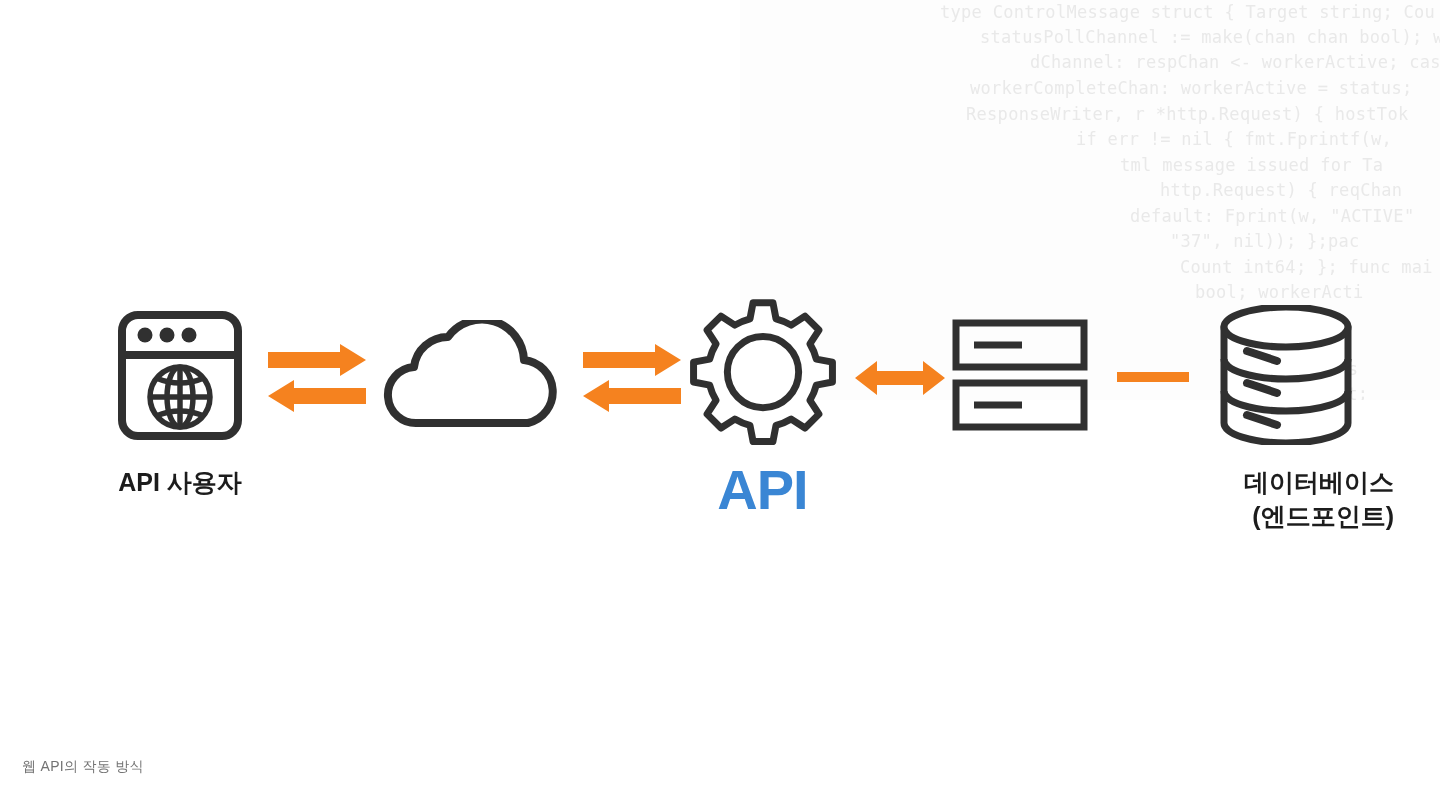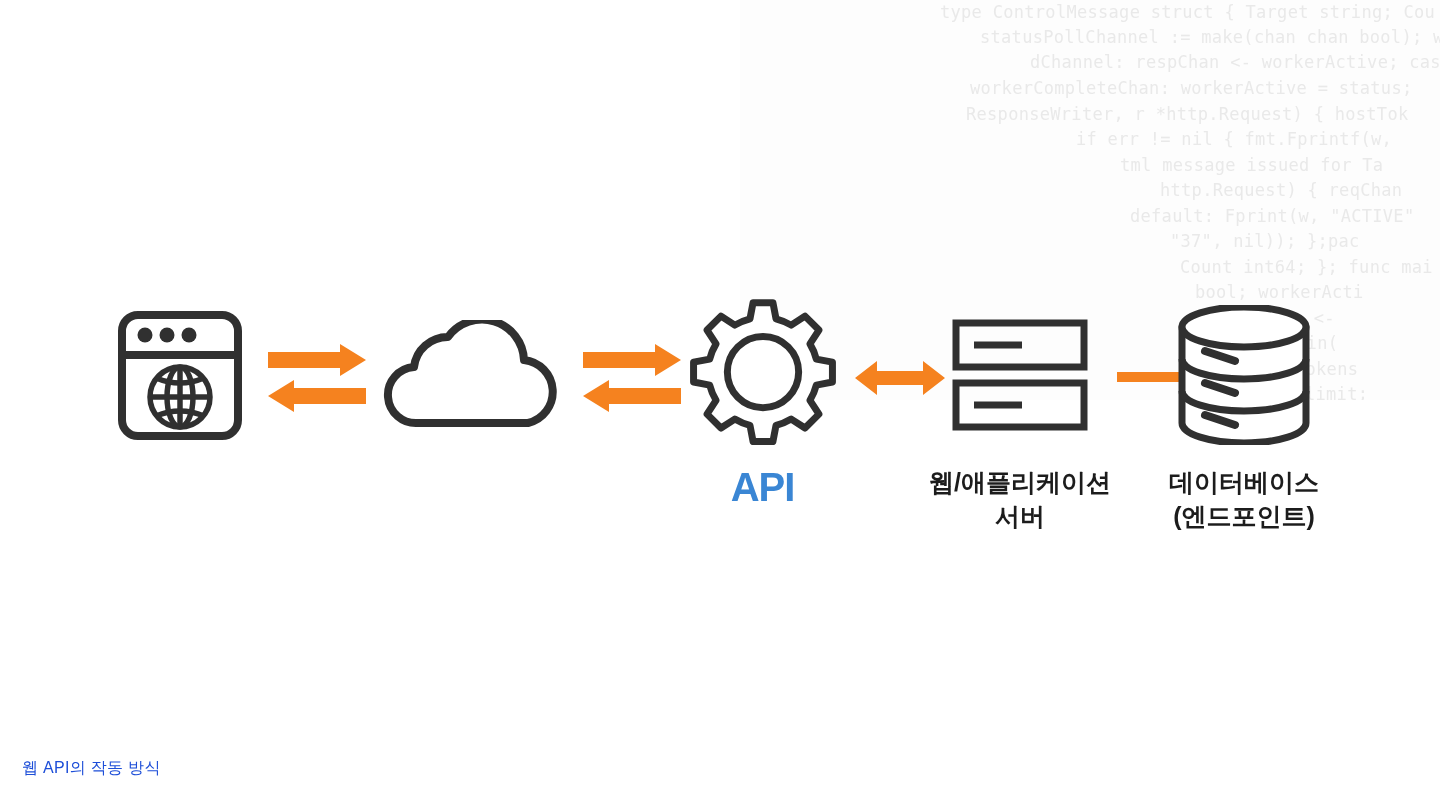--- a/index.html
+++ b/index.html
@@ -51,37 +51,37 @@
   .node-label {
     margin-top: 16px;
     font-size: 25px;
     font-weight: bold;
     color: #1c1c1c;
     line-height: 1.35;
     white-space: pre-line;
   }
   .node-label.accent {
     color: #3a86d4;
-    font-size: 40px;
+    font-size: 56px;
     letter-spacing: -1px;
-    margin-top: 10px;
+    margin-top: 2px;
   }
 
   
   .connector {
     position: absolute;
   }
 
   
   #caption {
     position: absolute;
     left: 22px;
     top: 758px;
-    font-size: 16px;
-    color: #1d4ed8;
+    font-size: 14px;
+    color: #737373;
     letter-spacing: 0.3px;
     text-align: center;
   }
   #akamai-logo {
     position: absolute;
     left: 1268px;
     top: 736px;
     width: 160px;
     height: 62px;
   }
@@ -121,20 +121,21 @@
         <g fill="none" stroke="#303030" stroke-width="5.5">
           <circle cx="65" cy="89" r="30"></circle>
           <ellipse cx="65" cy="89" rx="13" ry="30"></ellipse>
           <line x1="35" y1="89" x2="95" y2="89"></line>
           <line x1="65" y1="59" x2="65" y2="119"></line>
           <path d="M41 70 Q65 80 89 70"></path>
           <path d="M41 108 Q65 98 89 108"></path>
         </g>
       </svg>
     </div>
+    <div class="node-label">API 사용자</div>
   </div>
 
   <div class="connector" style="left:268px; top:343px;">
     <svg width="100" height="70" viewBox="0 0 100 70">
       <path d="M0 9 L72 9 L72 1 L98 17 L72 33 L72 25 L0 25 Z" fill="#f5821f"></path>
       <path d="M98 45 L26 45 L26 37 L0 53 L26 69 L26 61 L98 61 Z" fill="#f5821f"></path>
     </svg>
   </div>
 
   <div class="node" style="left:362px; top:300px; width:220px;">
@@ -183,31 +184,29 @@
 
   <div class="node" style="left:912px; top:300px; width:216px;">
     <div class="icon-wrap">
       <svg width="136" height="112" viewBox="0 0 136 112">
         <rect x="4" y="4" width="128" height="44" fill="none" stroke="#303030" stroke-width="7"></rect>
         <line x1="22" y1="26" x2="70" y2="26" stroke="#303030" stroke-width="7"></line>
         <rect x="4" y="64" width="128" height="44" fill="none" stroke="#303030" stroke-width="7"></rect>
         <line x1="22" y1="86" x2="70" y2="86" stroke="#303030" stroke-width="7"></line>
       </svg>
     </div>
-    <div class="node-label">웹/애플리케이션
-서버</div>
   </div>
 
   <div class="connector" style="left:1117px; top:370px;">
     <svg width="72" height="14" viewBox="0 0 72 14">
       <rect x="0" y="2" width="72" height="10" fill="#f5821f"></rect>
     </svg>
   </div>
 
-  <div class="node" style="left:1136px; top:300px; width:216px;">
+  <div class="node" style="left:1178px; top:300px; width:216px;text-align:right;">
     <div class="icon-wrap">
       <svg width="150" height="140" viewBox="0 0 150 140">
         <g fill="#ffffff" stroke="#303030" stroke-width="7" stroke-linejoin="round">
           <path d="M13 22 L13 118 A62 20 0 0 0 137 118 L137 22 Z"></path>
           <ellipse cx="75" cy="22" rx="62" ry="20"></ellipse>
           <path d="M13 54 A62 20 0 0 0 137 54" fill="none"></path>
           <path d="M13 86 A62 20 0 0 0 137 86" fill="none"></path>
         </g>
         <g stroke="#303030" stroke-width="8" stroke-linecap="round" fill="none">
           <path d="M36 46 Q54 52 66 56"></path>

